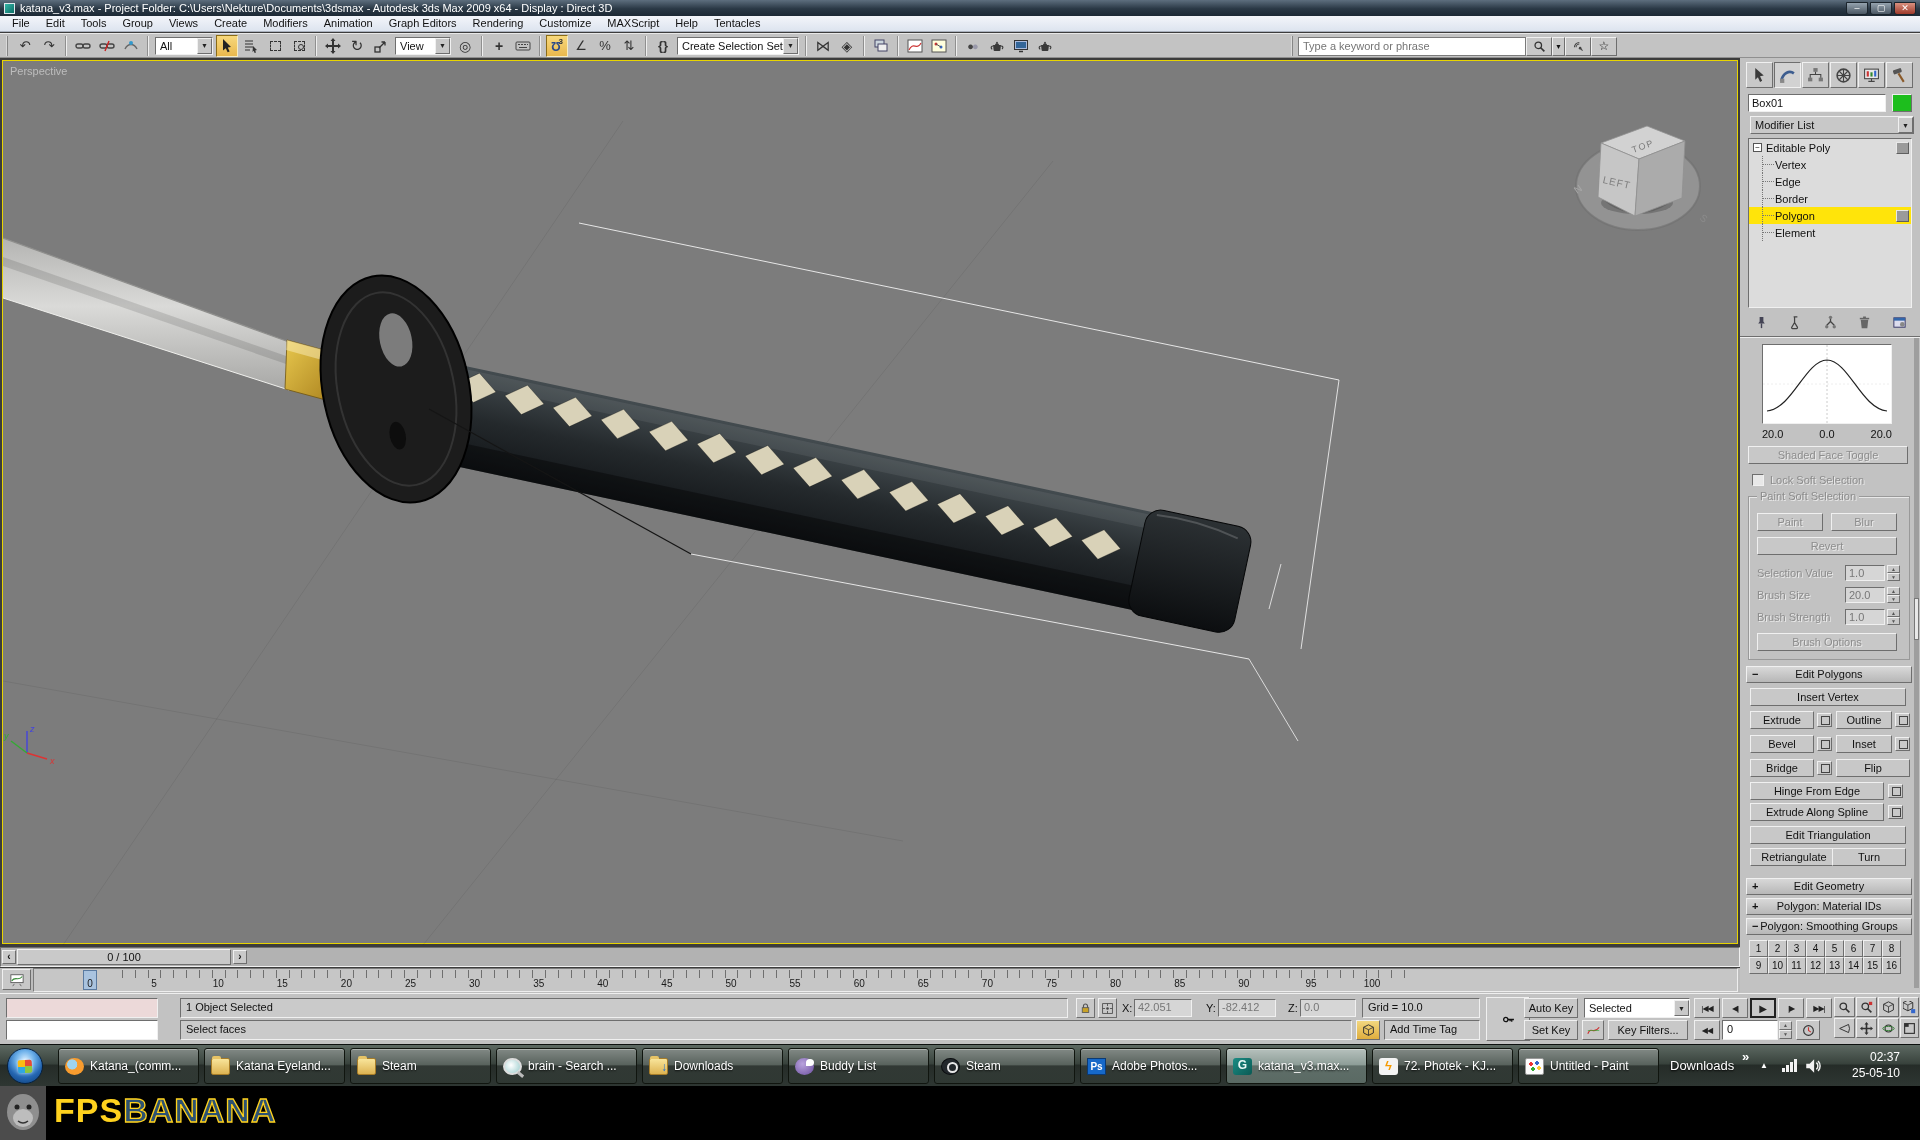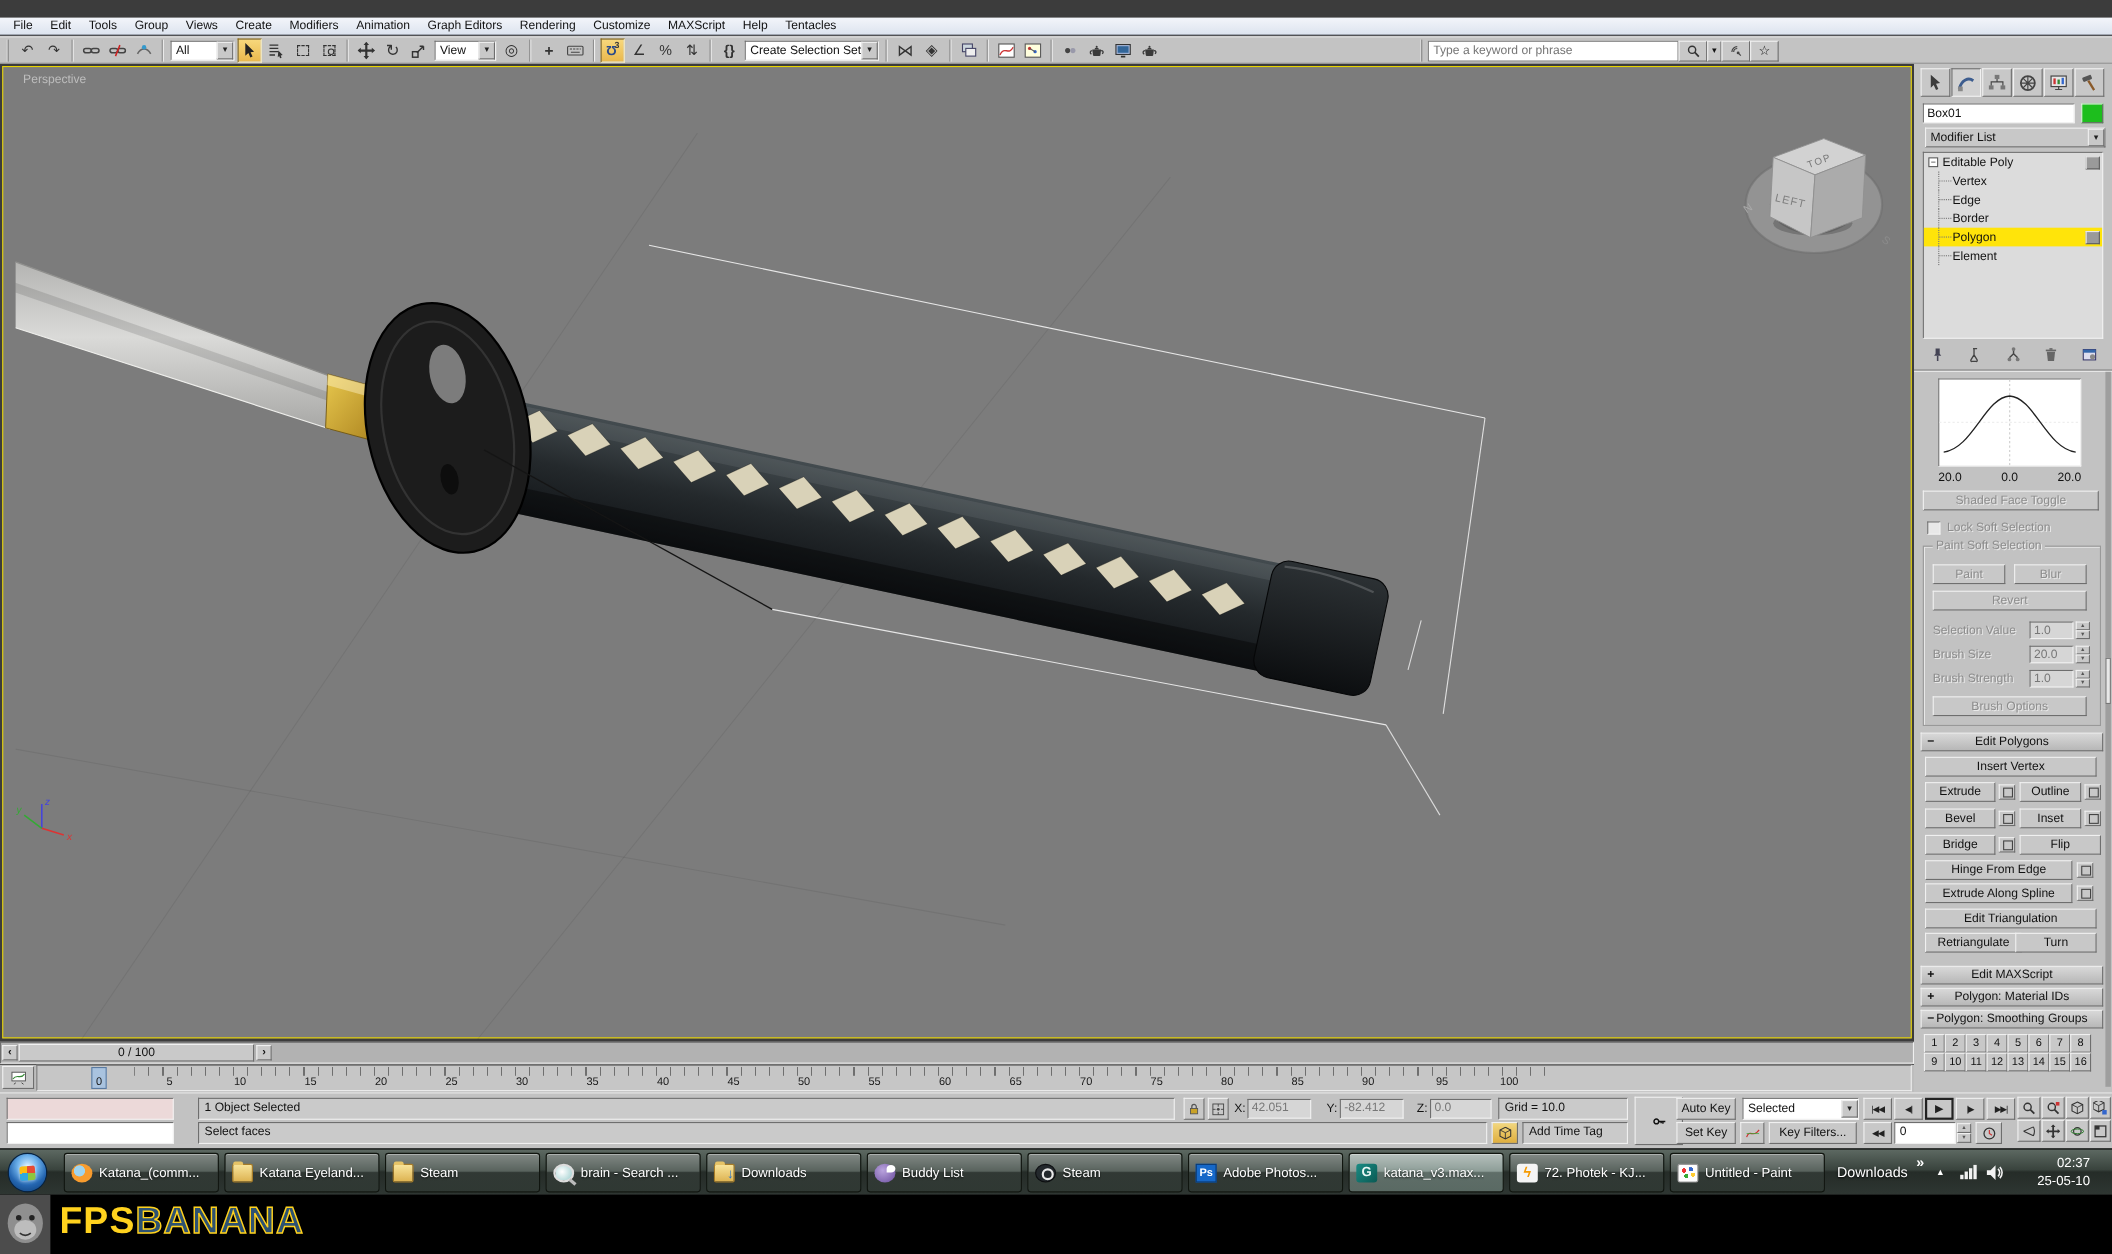--- a/index.html
+++ b/index.html
@@ -31,21 +31,21 @@
   .combo .arrow{margin-left:auto;width:15px;height:16px;background:#c8c8c8;border:1px solid;border-color:#f0f0f0 #6e6e6e #6e6e6e #f0f0f0;font-size:7px;display:flex;align-items:center;justify-content:center;color:#222;}
   .dash{width:11px;height:10px;border:1px dashed #333;display:inline-block;position:relative;}
   .dash.cross::after{content:"";position:absolute;left:3px;top:2px;width:4px;height:4px;border:1px solid #333;border-radius:50%;}
   .magnet{display:inline-block;transform:rotate(180deg);font-size:12px;font-weight:bold;color:#2a4a8a;}
   .supn{font-size:8px;font-weight:bold;color:#333;margin-left:-2px;margin-top:-8px;}
   #searchbox{position:absolute;left:1288px;top:2px;display:flex;align-items:center;}
   #searchbox input{width:228px;height:19px;border:1px solid #7a7a7a;font-size:11px;padding:0 4px;background:#fff;color:#555;}
   .sbtn{width:26px;height:19px;background:#c8c8c8;border:1px solid;border-color:#f0f0f0 #6e6e6e #6e6e6e #f0f0f0;display:flex;align-items:center;justify-content:center;}
   .sbtn.narrow{width:13px;font-size:7px;}
   
-  #viewport{left:2px;top:60px;width:1736px;height:884px;background:#7c7c7c;border:1px solid #e8d400;padding-left:11px;}
+  #viewport{left:2px;top:60px;width:1736px;height:884px;background:#7c7c7c;border:1px solid #e8d400;}
   
   #panel{left:1740px;top:58px;width:180px;height:935px;background:#c2c2c2;}
   .ptab{position:absolute;width:27px;height:26px;background:#c8c8c8;border:1px solid;border-color:#f0f0f0 #6e6e6e #6e6e6e #f0f0f0;display:flex;align-items:center;justify-content:center;}
   .ptab.active{background:#d2d2d2;border-color:#6e6e6e #f0f0f0 #f0f0f0 #6e6e6e;}
   .ptab svg{width:17px;height:17px;}
   #objname{left:8px;top:36px;width:138px;height:18px;background:#fff;font-size:11px;padding:2px 3px;}
   #swatch{left:152px;top:36px;width:20px;height:18px;background:#1dbe1d;}
   .stack-row{display:flex;align-items:center;height:17px;font-size:11px;padding-left:4px;position:relative;}
   .stack-row.sel{background:#ffe40a;}
   .tree{margin-left:9px;width:13px;height:17px;border-left:1px dotted #777;position:relative;flex:0 0 auto;}
@@ -148,20 +148,29 @@
       </symbol>
     <symbol id="sy-lock" viewBox="0 0 16 16">
         <rect x="4" y="7" width="8" height="6" fill="#c9a227" stroke="#555"></rect>
         <path d="M5.5 7 V5 a2.5 2.5 0 0 1 5 0 V7" fill="none" stroke="#555" stroke-width="1.4"></path>
       </symbol>
   </defs>
 </svg>
 
 <div id="root">
 
+  <div id="titlebar" class="abs">
+    <span class="appicon"></span>
+    <span class="ttl">katana_v3.max    - Project Folder: C:\Users\Nekture\Documents\3dsmax    - Autodesk 3ds Max  2009 x64      - Display : Direct 3D</span>
+    <span id="winbtns">
+      <span class="wbtn">–</span>
+      <span class="wbtn">▢</span>
+      <span class="wbtn close">✕</span>
+    </span>
+  </div>
 
   <div id="menubar" class="abs">
     <span id="menubar-items" style="display:flex">
         <span class="mitem">File</span>
         <span class="mitem">Edit</span>
         <span class="mitem">Tools</span>
         <span class="mitem">Group</span>
         <span class="mitem">Views</span>
         <span class="mitem">Create</span>
         <span class="mitem">Modifiers</span>
@@ -619,21 +628,21 @@
     <div class="pbtn" style="left:10px;top:724px;width:134px">Hinge From Edge</div>
     <span class="sbox" style="left:148px;top:726px"></span>
     <div class="pbtn" style="left:10px;top:745px;width:134px">Extrude Along Spline</div>
     <span class="sbox" style="left:148px;top:747px"></span>
     <div class="pbtn" style="left:10px;top:768px;width:156px">Edit Triangulation</div>
     <div class="pbtn" style="left:10px;top:790px;width:88px">Retriangulate</div>
     <div class="pbtn" style="left:92px;top:790px;width:74px">Turn</div>
 
     <div class="roll" style="left:6px;top:820px;width:166px">
       <span class="pm">+</span>
-      <span>Edit MAXScript</span>
+      <span>Edit Geometry</span>
     </div>
     <div class="roll" style="left:6px;top:840px;width:166px">
       <span class="pm">+</span>
       <span>Polygon: Material IDs</span>
     </div>
     <div class="roll" style="left:6px;top:860px;width:166px">
       <span class="pm">−</span>
       <span>Polygon: Smoothing Groups</span>
     </div>
     <div id="sg-grid">

